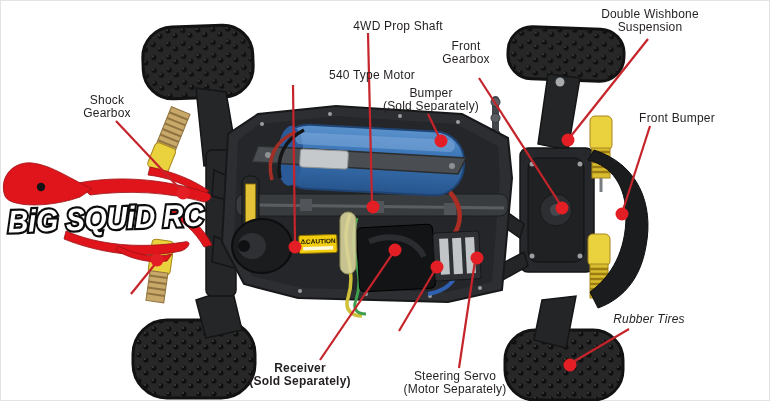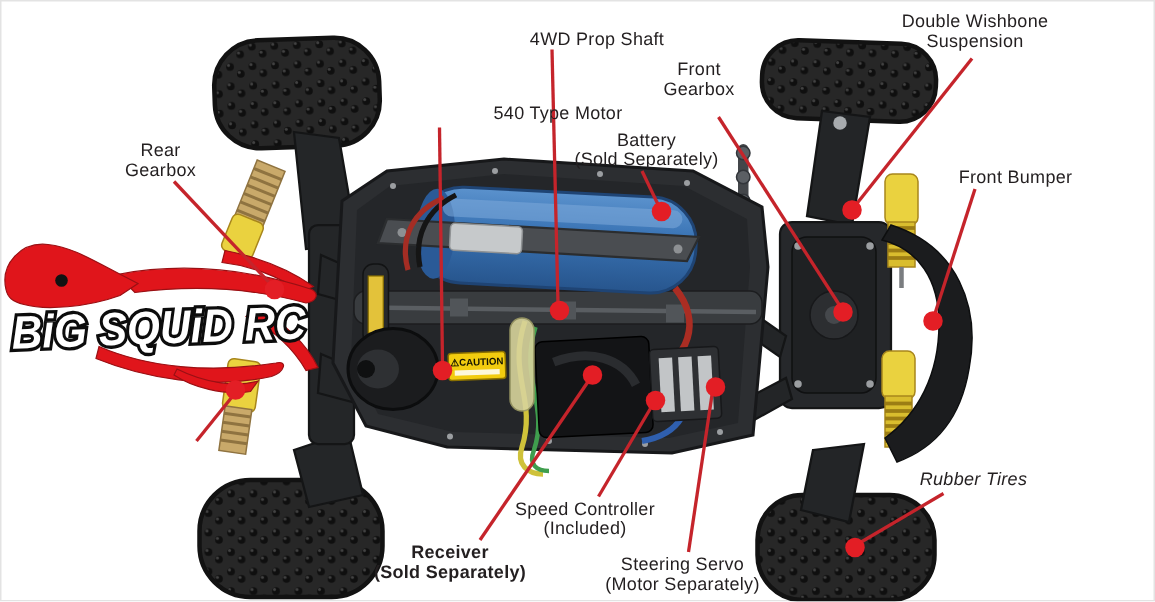--- a/index.html
+++ b/index.html
@@ -236,32 +236,30 @@
       <circle cx="395" cy="250" r="6.5" fill="#e31e25"></circle>
       <line x1="399" y1="331" x2="435" y2="270" stroke="#c5242b" stroke-width="2.2"></line>
       <circle cx="437" cy="267" r="6.5" fill="#e31e25"></circle>
       <line x1="459" y1="368" x2="475" y2="261" stroke="#c5242b" stroke-width="2.2"></line>
       <circle cx="477" cy="258" r="6.5" fill="#e31e25"></circle>
       <line x1="629" y1="329" x2="573" y2="362" stroke="#c5242b" stroke-width="2.2"></line>
       <circle cx="570" cy="365" r="6.5" fill="#e31e25"></circle>
     </svg>
 
   <div id="labels">
-      <div class="callout-label" style="left: 107px; top: 94px;">Rear
+      <div class="callout-label" style="left: 107px; top: 94px;">Shock
 Gearbox</div>
       <div class="callout-label" style="left: 324px; top: 69px; margin-left: 48px;">540 Type Motor</div>
       <div class="callout-label" style="left: 374px; top: 20px; margin-left: 24px;">4WD Prop Shaft</div>
       <div class="callout-label" style="left: 466px; top: 40px;">Front
 Gearbox</div>
-      <div class="callout-label" style="left: 431px; top: 87px;">Battery
+      <div class="callout-label" style="left: 431px; top: 87px;">Bumper
 (Sold Separately)</div>
       <div class="callout-label" style="left: 650px; top: 8px;">Double Wishbone
 Suspension</div>
       <div class="callout-label" style="left: 677px; top: 112px;">Front Bumper</div>
       <div class="callout-label" style="left: 300px; top: 362px; font-weight: bold;">Receiver
 (Sold Separately)</div>
-      <div class="callout-label" style="left: 390px; top: 333px;">Speed Controller
-(Included)</div>
       <div class="callout-label" style="left: 455px; top: 370px;">Steering Servo
 (Motor Separately)</div>
       <div class="callout-label" style="left: 649px; top: 313px; font-style: italic;">Rubber Tires</div>
     </div>
 </div>
 
 </body></html>

